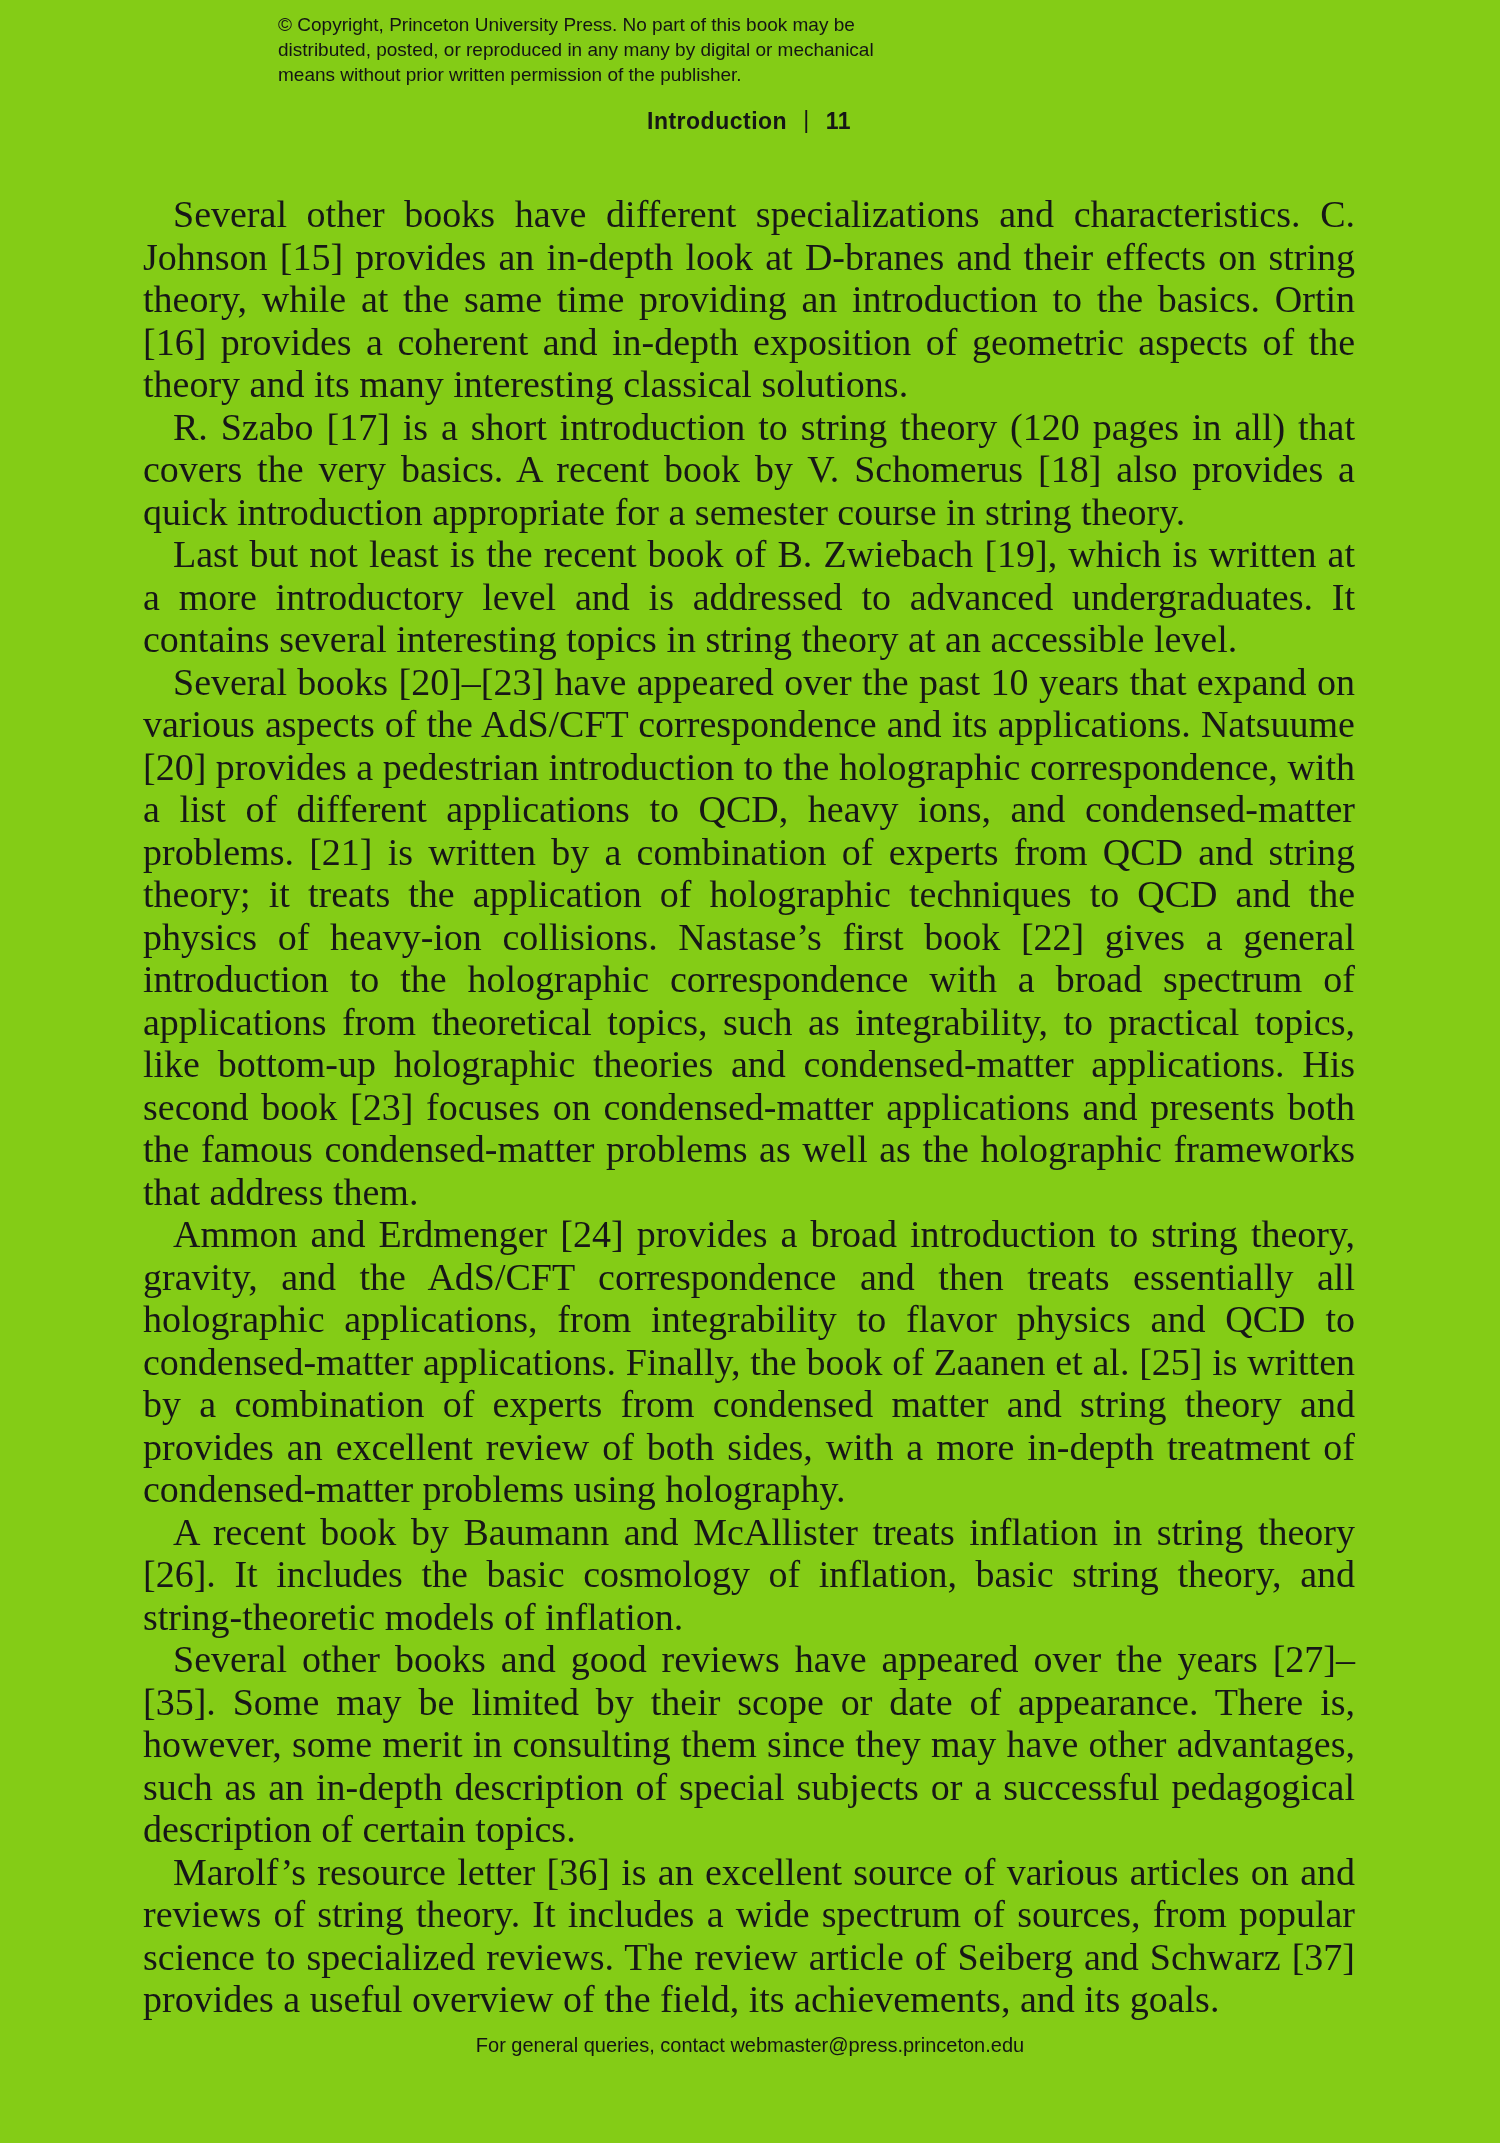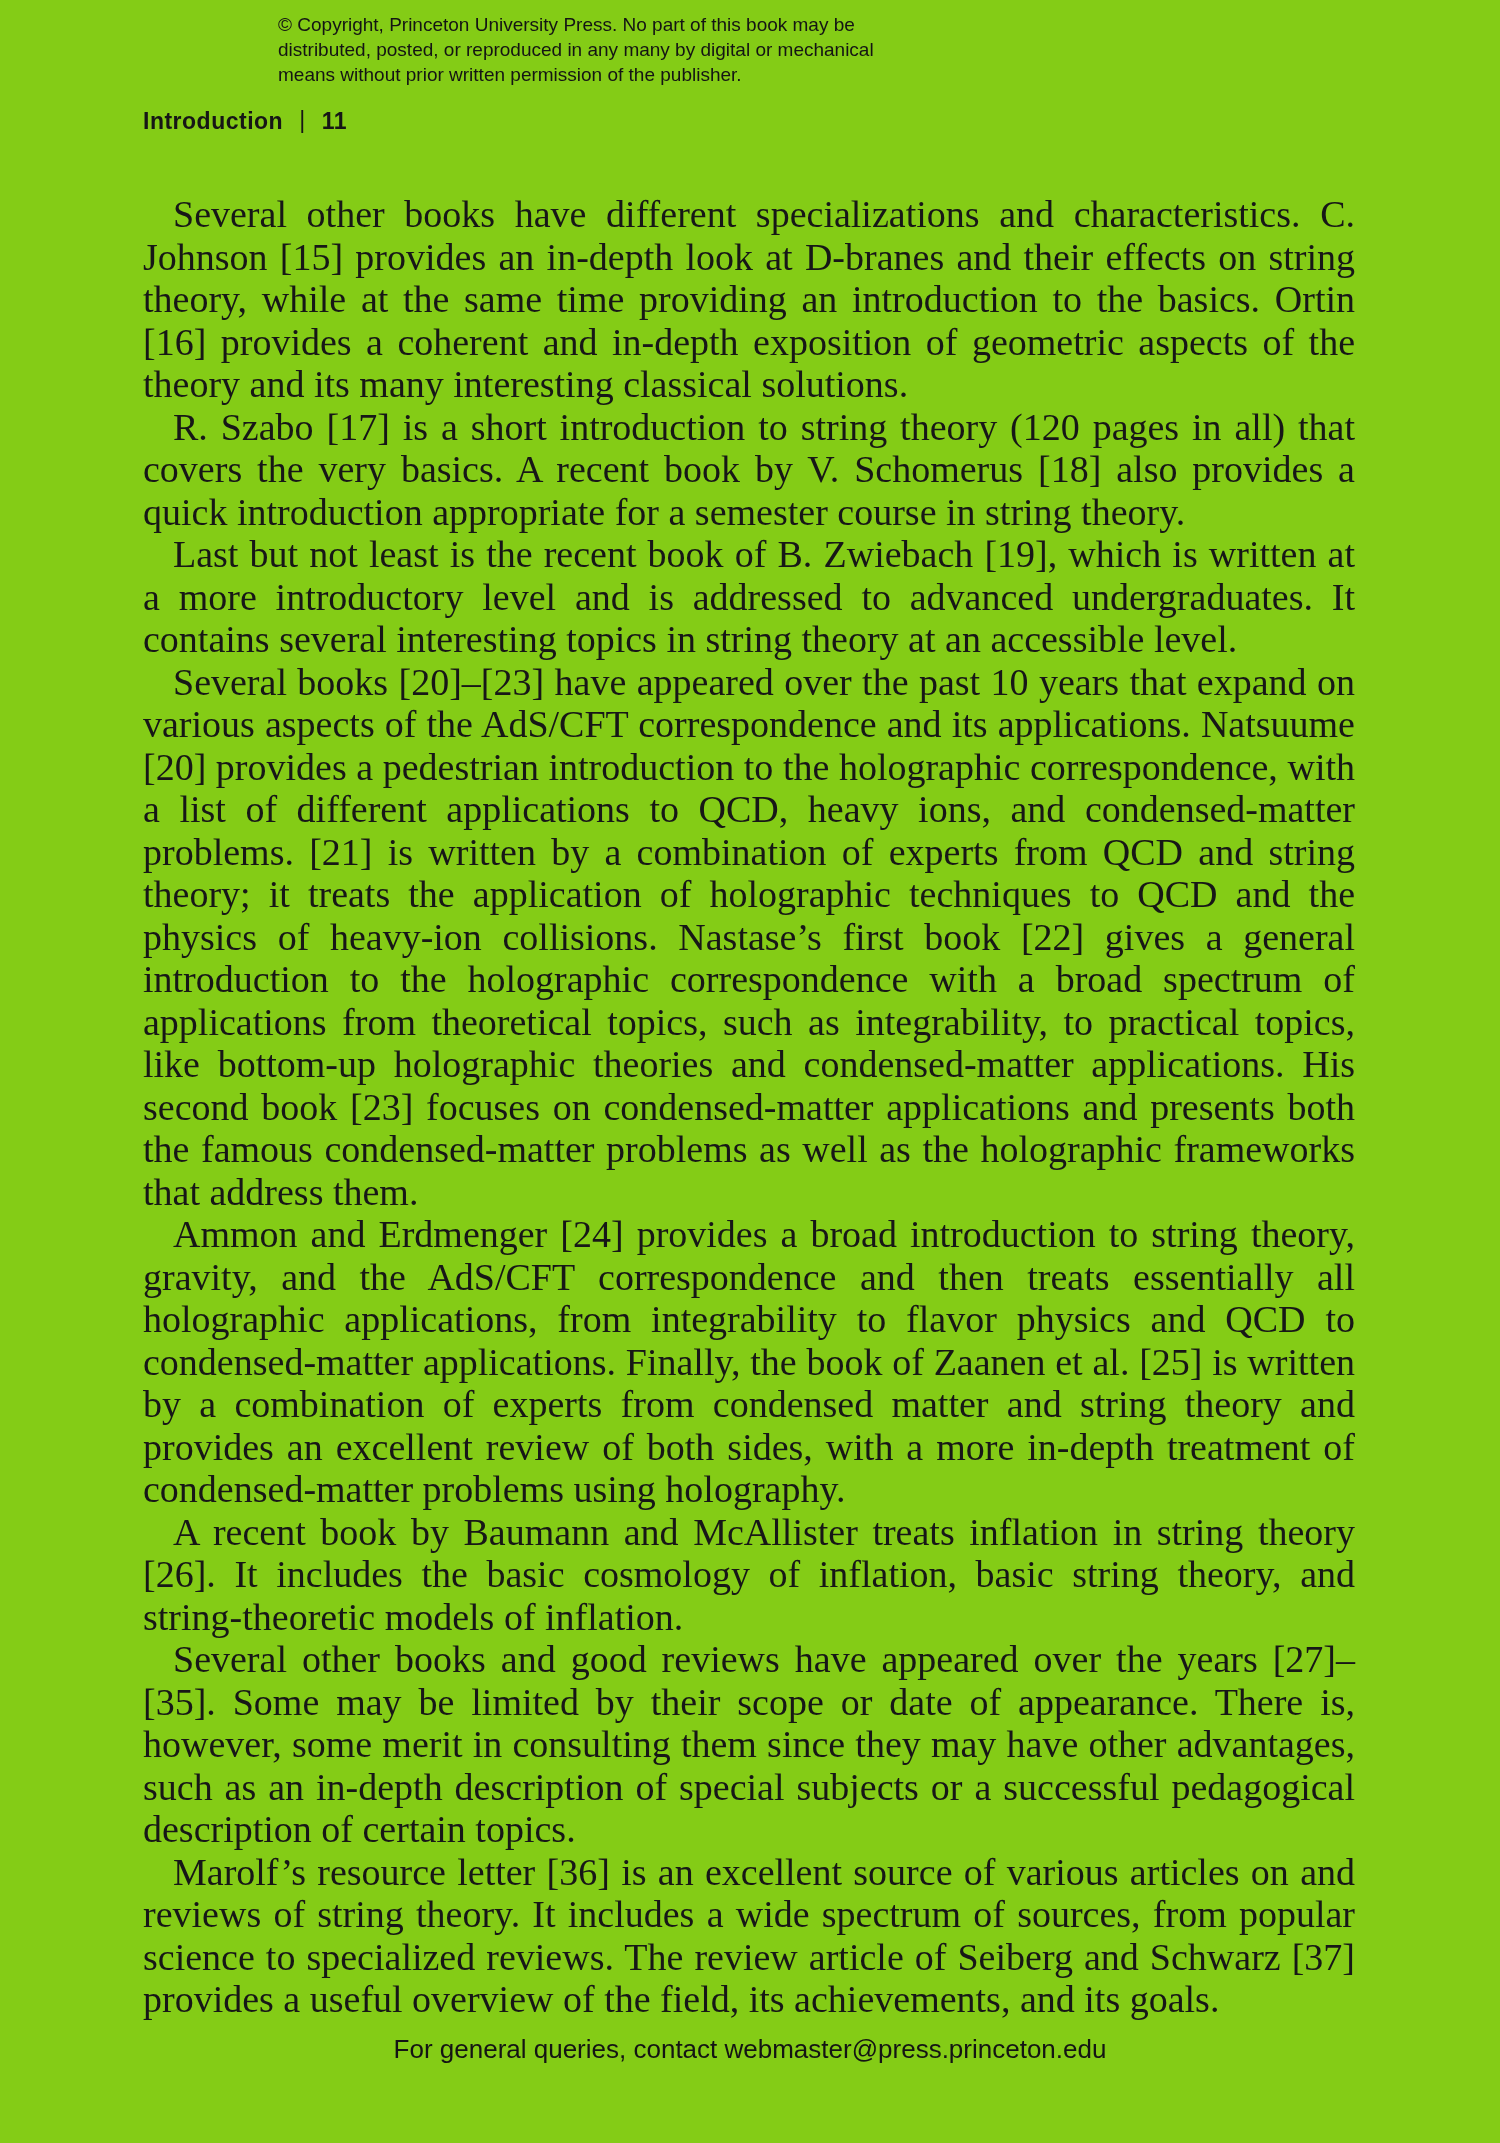--- a/index.html
+++ b/index.html
@@ -23,21 +23,21 @@
     font-size: 19px;
     line-height: 25px;
     color: #141414;
     white-space: nowrap;
   }
   .running-head {
     position: absolute;
     left: 143px;
     top: 108px;
     width: 1212px;
-    text-align: left;
+    text-align: center;
     font-family: "Liberation Sans", sans-serif;
     font-weight: 700;
     font-size: 23px;
     color: #161616;
     letter-spacing: 0.5px;
   }
   .running-head .sep {
     font-weight: 400;
     margin: 0 16px;
     position: relative;
@@ -59,21 +59,21 @@
     padding: 0;
     text-indent: 30px;
   }
   .footer {
     position: absolute;
     left: 0;
     top: 2034px;
     width: 100%;
     text-align: center;
     font-family: "Liberation Sans", sans-serif;
-    font-size: 26px;
+    font-size: 20px;
     color: #141414;
   }
 </style>
 </head>
 <body>
 
 <div class="page">
 
   <div class="copyright">
       <div>© Copyright, Princeton University Press. No part of this book may be</div>

